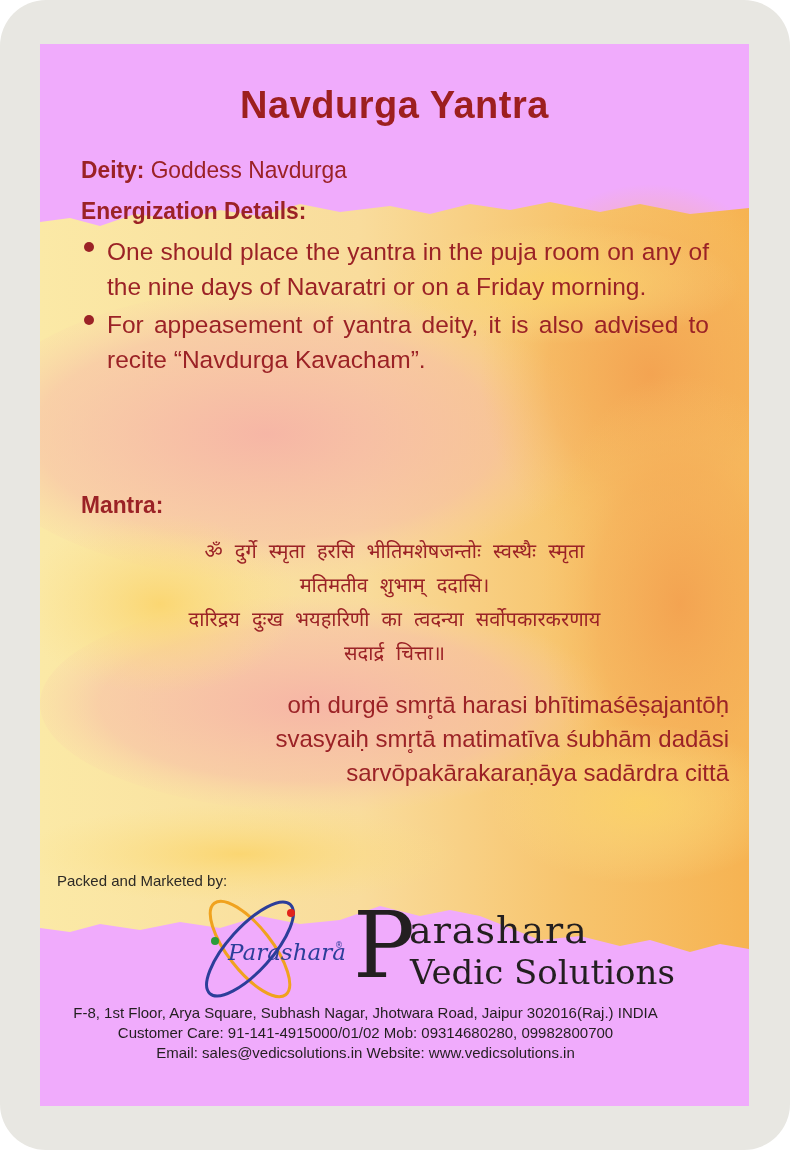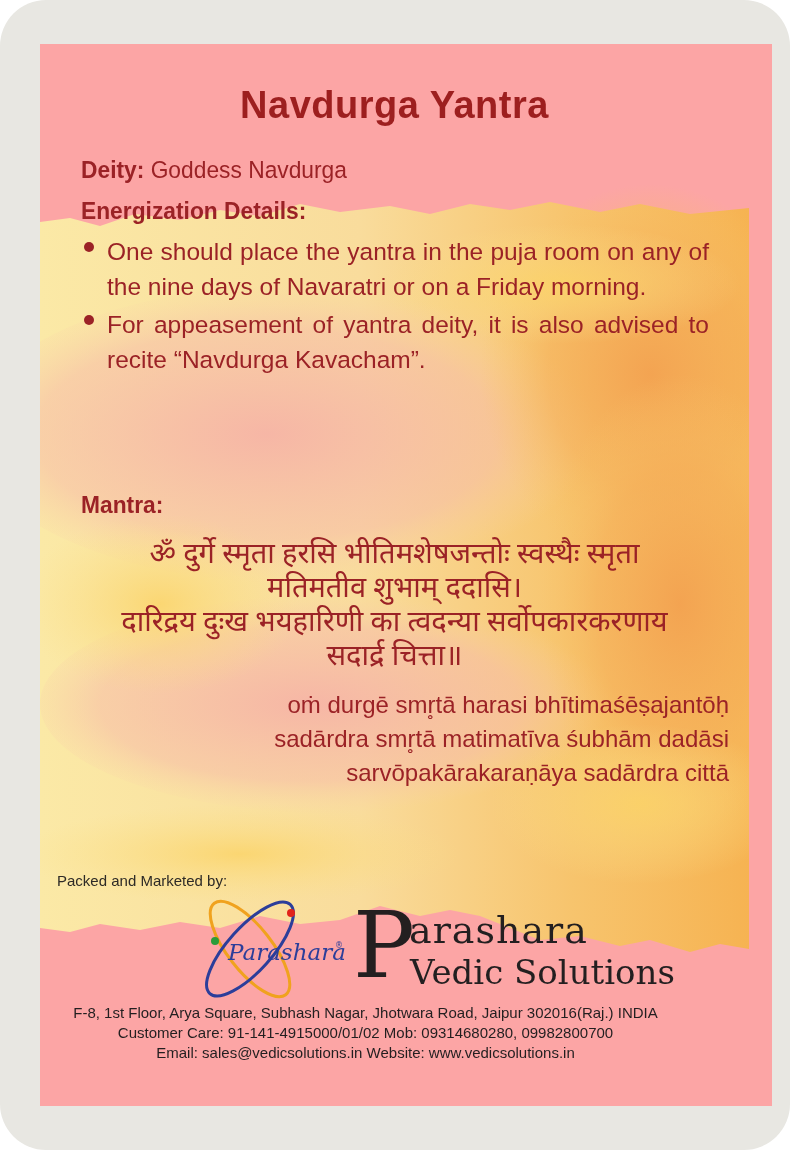--- a/index.html
+++ b/index.html
@@ -3,21 +3,21 @@
 <meta charset="utf-8">
 <style>
   html, body { margin:0; padding:0; }
   body { width:790px; height:1150px; background:#ffffff; position:relative; overflow:hidden; }
   .frame {
     position:absolute; left:0; top:0; width:790px; height:1150px;
     background:#e8e7e2; border-radius:46px;
   }
   .card {
     position:absolute; left:40px; top:44px; width:709px; height:1062px;
-    background:#fca5a5; overflow:hidden;padding-left:23px;
+    background:#f0abfc; overflow:hidden;
   }
   
   .wash { position:absolute; left:0; top:0; width:709px; height:1062px; }
   .content { position:absolute; left:0; top:0; width:709px; height:1062px; }
   .title {
     position:absolute; left:0; width:709px; top:40px; text-align:center;
     font-family:"Liberation Sans", sans-serif; font-weight:bold; font-size:38px;
     color:#9d1f1f; letter-spacing:0.5px;
   }
   .sec {
@@ -31,21 +31,21 @@
     position:relative; padding-left:26px;
     font-family:"Liberation Sans", sans-serif; font-size:24.5px; line-height:35px;
     color:#9b2226; text-align:justify; text-align-last:left; margin-bottom:3px;
   }
   .bullet .dot {
     position:absolute; left:3px; top:8px; width:10px; height:10px;
     border-radius:50%; background:#9b2226;
   }
   .deva {
     position:absolute; left:20px; width:669px; top:492px; text-align:center;
-    font-family:Liberation Serif, serif; font-size:29px; line-height:34px; color:#9b2226;
+    font-family:Liberation Mono, monospace; font-size:20px; line-height:34px; color:#9b2226;
   }
   .deva div { margin:0; }
   .translit {
     position:absolute; left:20px; width:669px; top:644px; text-align:right;
     font-family:"Liberation Sans", sans-serif; font-size:24px; line-height:34px; color:#9b2226;
   }
   .packed {
     position:absolute; left:17px; top:828px;
     font-family:"Liberation Sans", sans-serif; font-size:15px; color:#2d2a26;
   }
@@ -133,21 +133,21 @@
 
     <div class="deva">
       <div>ॐ दुर्गे स्मृता हरसि भीतिमशेषजन्तोः स्वस्थैः  स्मृता</div>
       <div>मतिमतीव शुभाम् ददासि।</div>
       <div>दारिद्रय दुःख भयहारिणी का त्वदन्या सर्वोपकारकरणाय</div>
       <div>सदार्द्र चित्ता॥</div>
     </div>
 
     <div class="translit">
       <div>oṁ durgē smr̥tā harasi bhītimaśēṣajantōḥ</div>
-      <div>sadārdra smr̥tā matimatīva śubhām dadāsi</div>
+      <div>svasyaiḥ smr̥tā matimatīva śubhām dadāsi</div>
       <div>sarvōpakārakaraṇāya sadārdra cittā</div>
     </div>
 
     <div class="packed">Packed and Marketed by:</div>
 
     <svg class="logo" viewBox="0 0 150 110">
       <ellipse cx="52" cy="55" rx="58" ry="22" transform="rotate(52 52 55)" fill="none" stroke="#f0a21e" stroke-width="3"></ellipse>
       <ellipse cx="52" cy="55" rx="60" ry="22" transform="rotate(-48 52 55)" fill="none" stroke="#2c3e9a" stroke-width="3"></ellipse>
       <circle cx="17" cy="47" r="4" fill="#2a9c3a"></circle>
       <circle cx="93" cy="19" r="4" fill="#e2231a"></circle>

